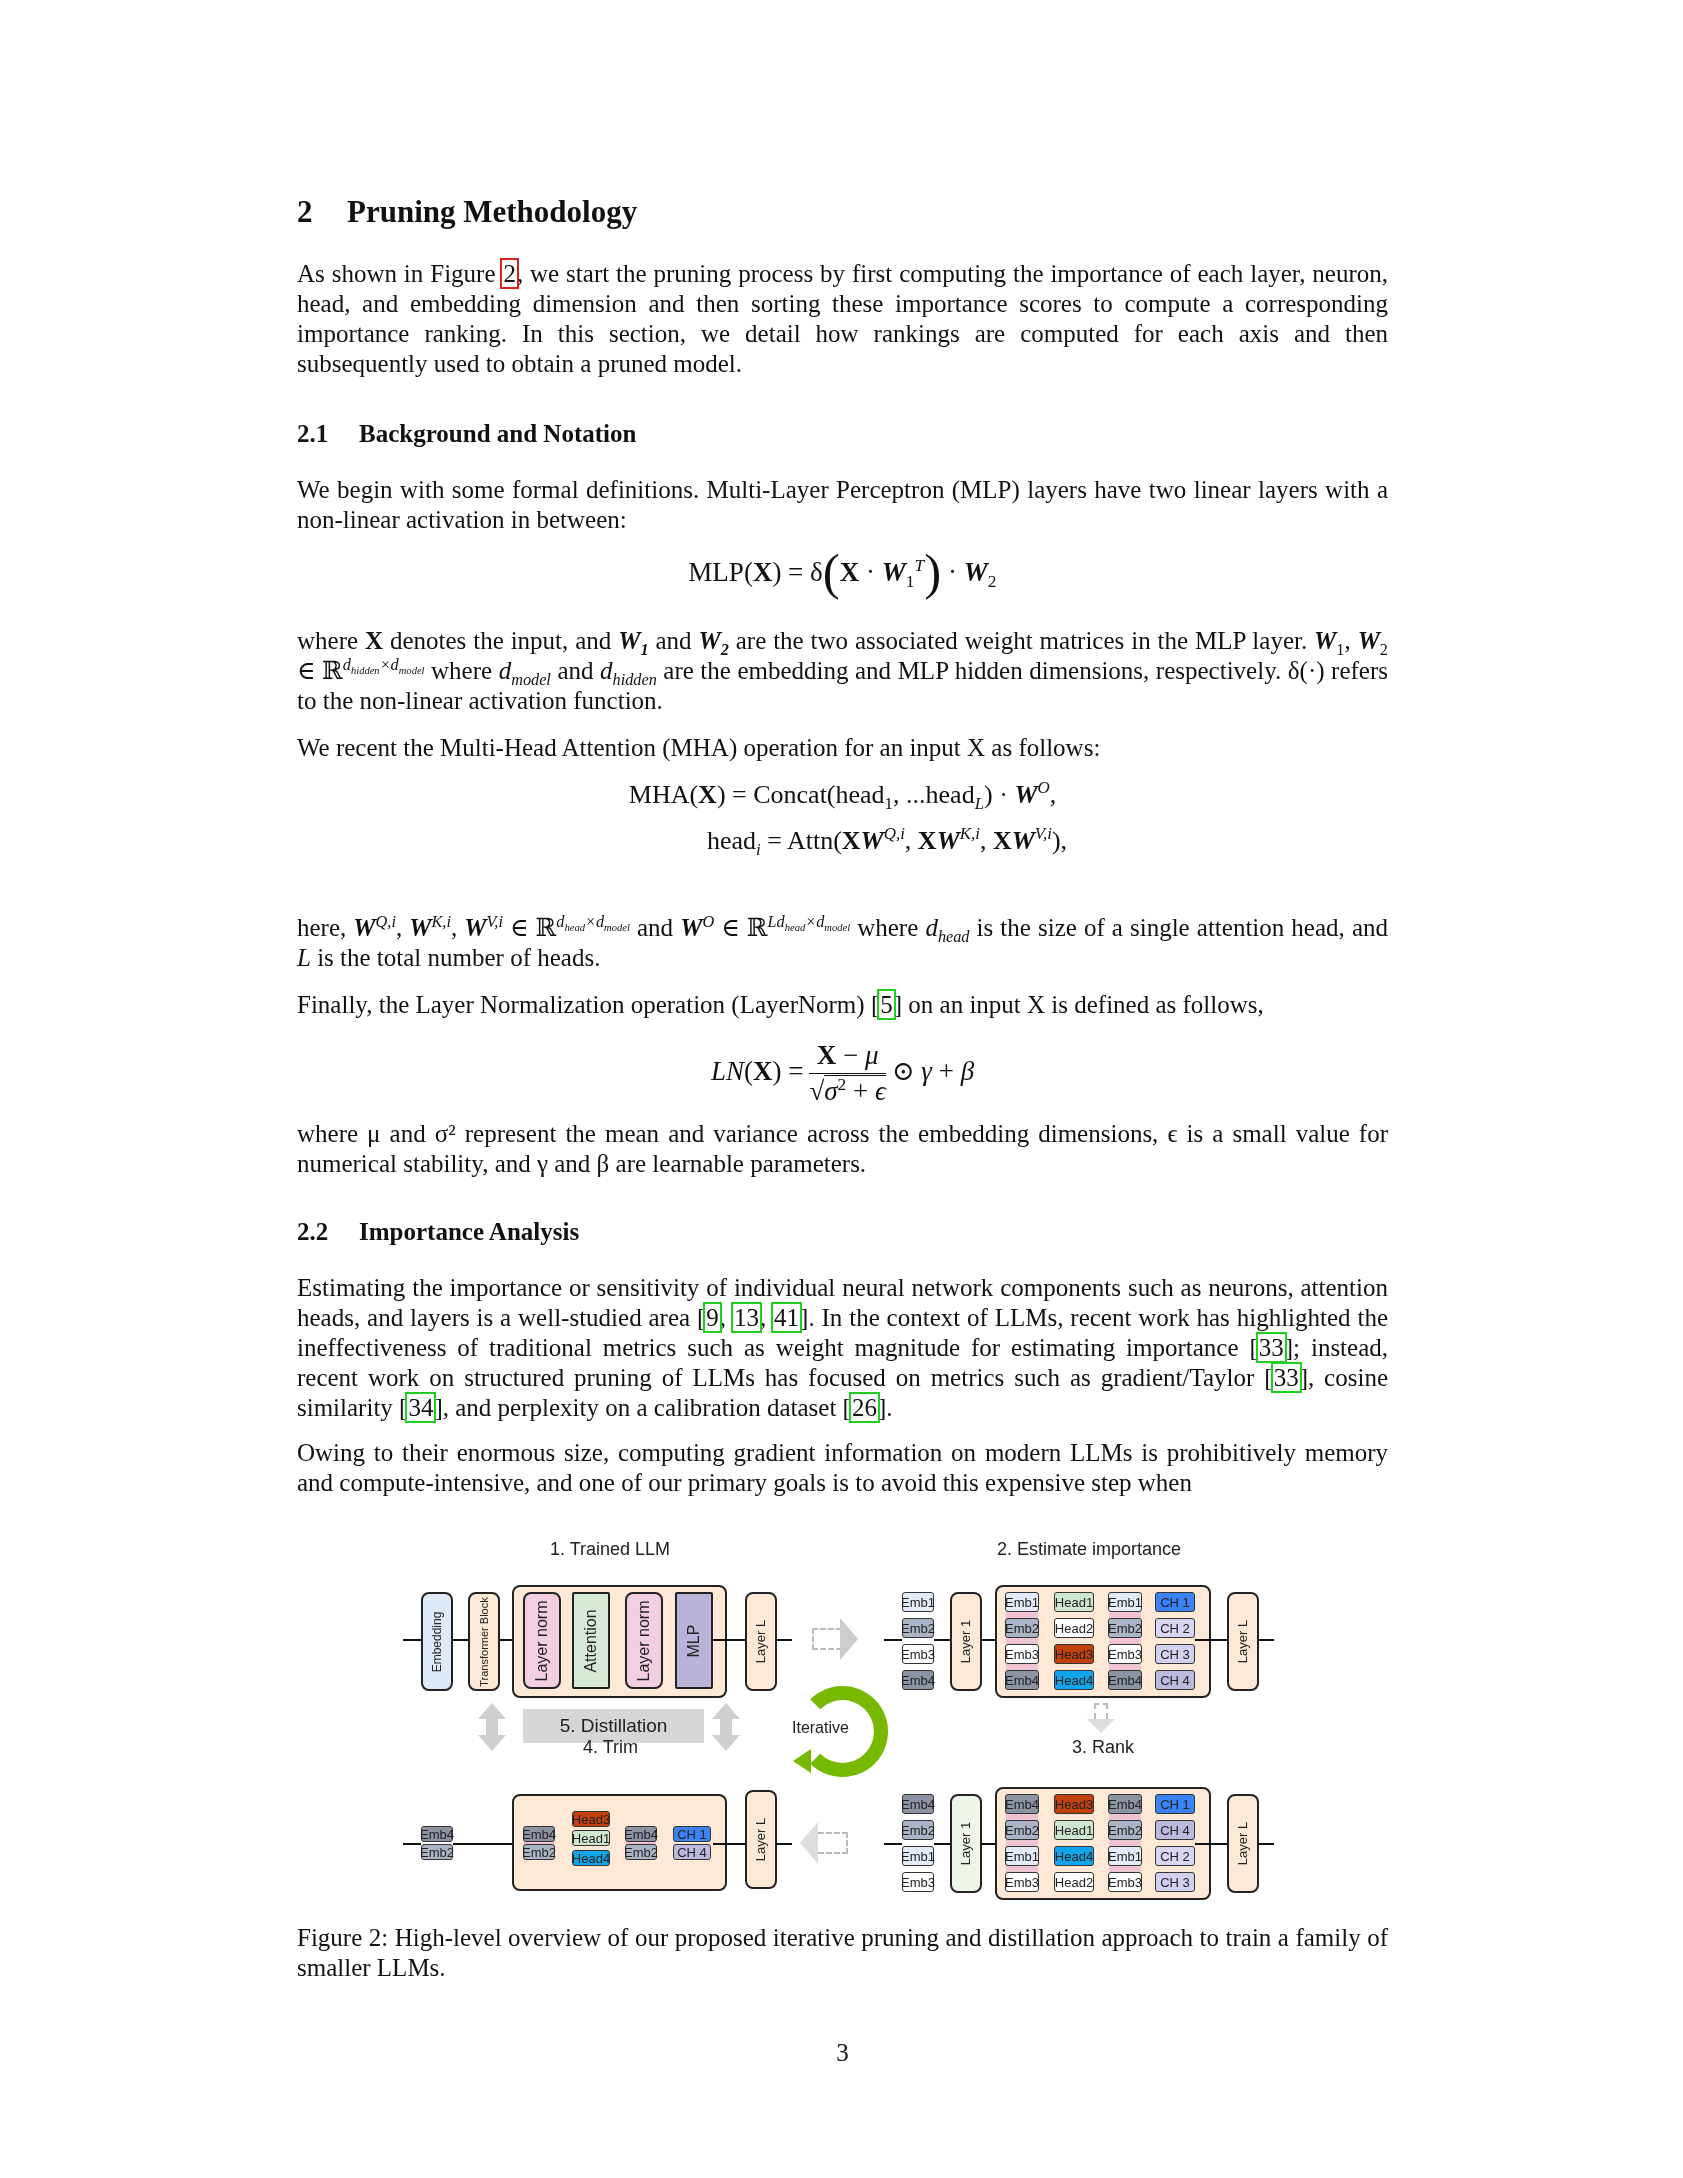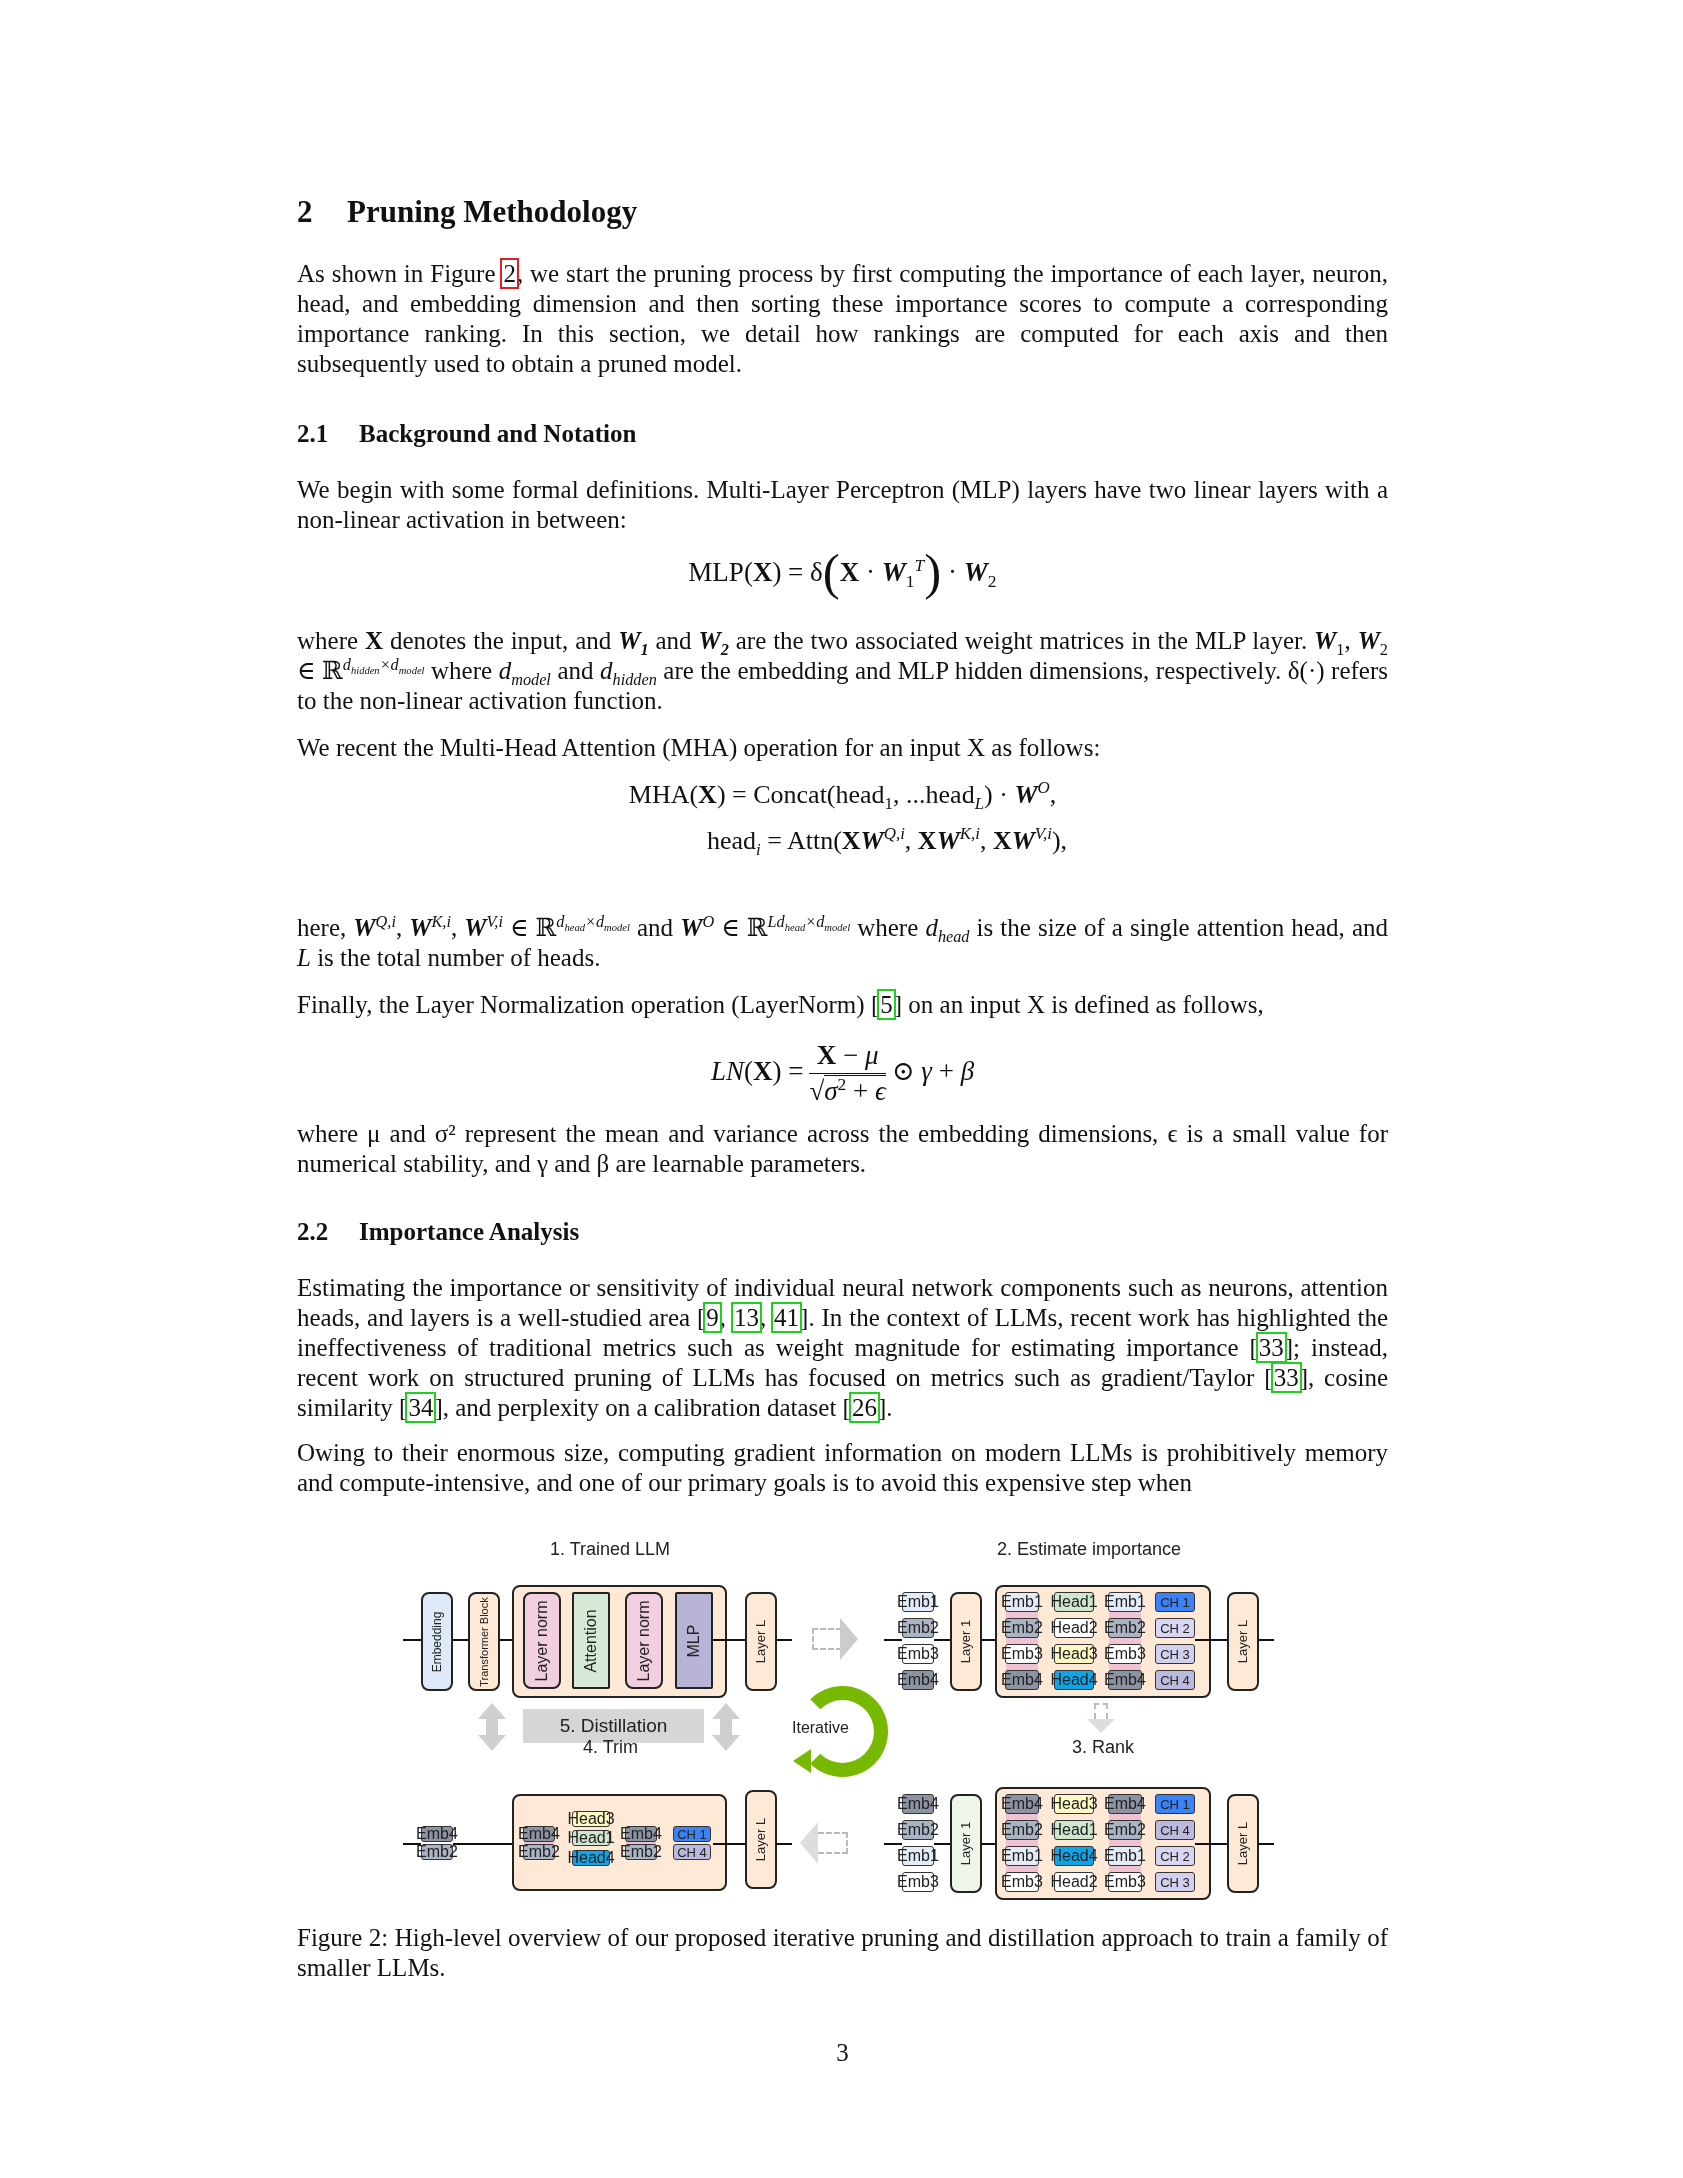--- a/index.html
+++ b/index.html
@@ -27,34 +27,34 @@
 
   
   .fig { position:absolute; left:411px; top:1539px; width:871px; height:356px;
          font-family:"Liberation Sans", "DejaVu Sans", sans-serif; }
   .fig .lbl { position:absolute; font-size:18px; color:#222; white-space:nowrap; }
   .box { position:absolute; border:2px solid #222; border-radius:8px; box-sizing:border-box; }
   .vbox { position:absolute; border:2px solid #222; border-radius:8px; box-sizing:border-box;
           display:flex; align-items:center; justify-content:center; }
   .vbox span { transform:rotate(-90deg); white-space:nowrap; color:#222; }
   .cell { position:absolute; border:1.5px solid #333; border-radius:3px; box-sizing:border-box;
-          font-size:16px; display:flex; align-items:center; justify-content:center; color:#222; }
+          font-size:13px; display:flex; align-items:center; justify-content:center; color:#222; }
   .hline { position:absolute; height:2px; background:#111; }
   .peach { background:#fde9d6; }
   .blue { background:#dfeaf8; }
   .pink { background:#f2cfe0; }
   .green { background:#d6e9d6; }
   .purple { background:#b7b4d8; }
   .c-e1 { background:#e3ecf8; }
   .c-e2 { background:#aab4c4; }
   .c-e3 { background:#ffffff; }
   .c-e4 { background:#8c93a3; }
   .c-h1 { background:#cfe6cf; }
   .c-h2 { background:#ffffff; }
-  .c-h3 { background:#fef9c3; }
+  .c-h3 { background:#c2410c; }
   .c-h4 { background:#0ea5e9; }
   .c-ch1 { background:#3b82f6; }
   .c-ch2 { background:#d8d6f2; }
   .c-ch3 { background:#d2d0ef; }
   .c-ch4 { background:#bcb9de; }
   .stripe { position:absolute; background:#efc3d2; }
   .distill { position:absolute; left:112px; top:170px; width:181px; height:34px; background:#d6d6d6;
              font-size:19px; display:flex; align-items:center; justify-content:center; color:#222; }
 </style>
 </head>

